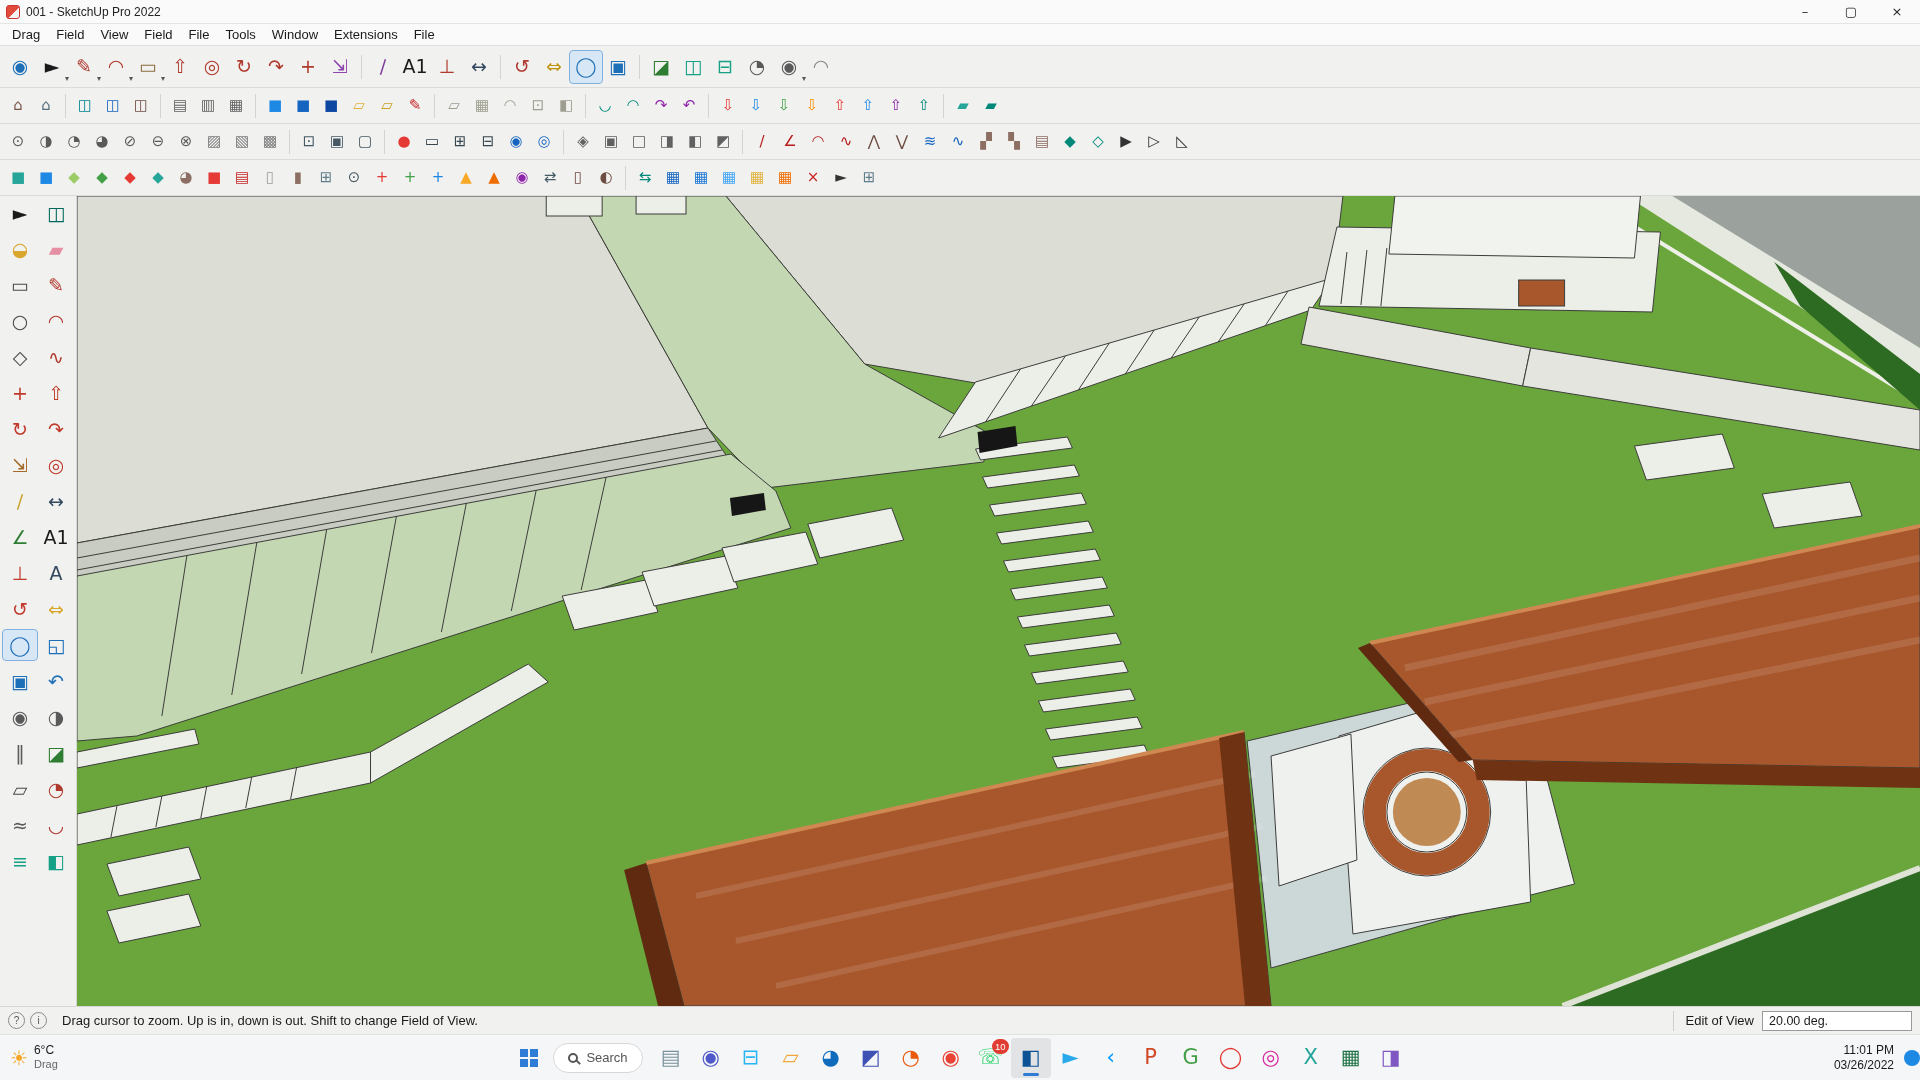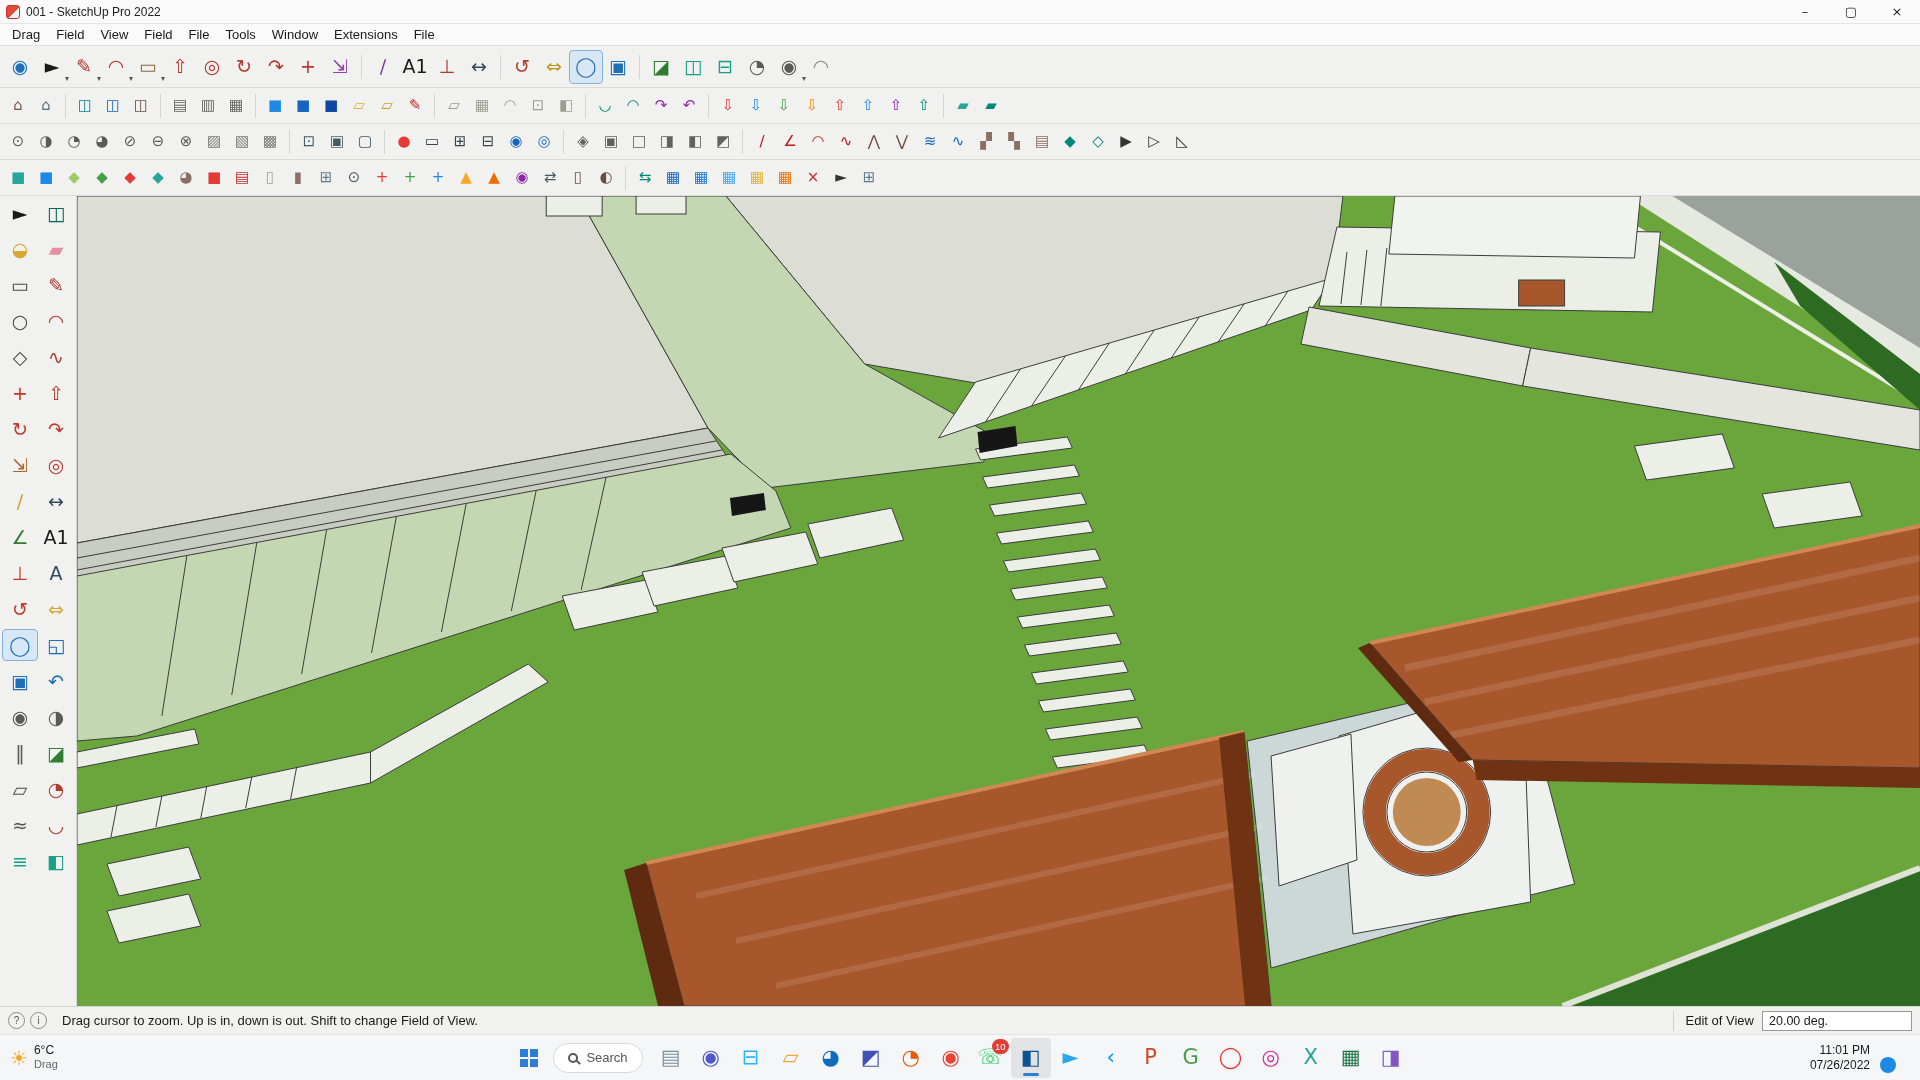--- a/index.html
+++ b/index.html
@@ -58,21 +58,21 @@
 .search{height:30px;display:flex;align-items:center;padding:0 14px;border:1px solid #d8d8d8;border-radius:15px;background:#fff;color:#555;font-size:13px;gap:8px;margin-right:4px}
 .lens{width:10px;height:10px;border:2px solid #555;border-radius:50%;position:relative}
 .lens::after{content:"";position:absolute;width:6px;height:2px;background:#555;transform:rotate(45deg);right:-5px;bottom:-2px}
 .apps{display:flex;align-items:center}
 .appbtn{width:40px;height:40px;display:flex;align-items:center;justify-content:center;position:relative;border-radius:4px;flex:0 0 auto}
 .appbtn .glyph{font-size:21px}
 .appbtn.active{background:#e2e3e5}
 .indicator{display:none;position:absolute;bottom:2px;left:50%;transform:translateX(-50%);width:16px;height:3px;border-radius:2px;background:#2e7cd6}
 .appbtn.active .indicator{display:block}
 .badge{position:absolute;top:1px;right:2px;min-width:15px;height:15px;border-radius:8px;background:#e03c31;color:#fff;font-size:9.5px;display:flex;align-items:center;justify-content:center;padding:0 3px}
-.tray{position:absolute;right:24px;display:flex;align-items:flex-end;gap:10px}
+.tray{position:absolute;right:0;display:flex;align-items:center;gap:10px}
 .trayicons{display:flex;align-items:center;gap:8px}
 .ticon{font-family:"DejaVu Sans",sans-serif;font-size:13px;color:#333}
 .clock{display:flex;flex-direction:column;align-items:flex-end;font-size:12px;line-height:1.25}
 .notif{width:16px;height:16px;border-radius:50%;background:#1e88e5}
 </style>
 </head>
 <body>
 
 <div class="titlebar">
   <span class="logo"></span>
@@ -905,17 +905,17 @@
   <div class="tray">
     <div class="trayicons">
 
     <span class="ticon glyph"></span>
         <span class="ticon glyph"></span>
         <span class="ticon glyph"></span>
         <span class="ticon glyph"></span>
       </div>
     <div class="clock">
       <span>11:01 PM</span>
-      <span>07/26/2022</span>
+      <span>03/26/2022</span>
     </div>
     <div class="notif"></div>
   </div>
 </div>
 
 </body></html>

